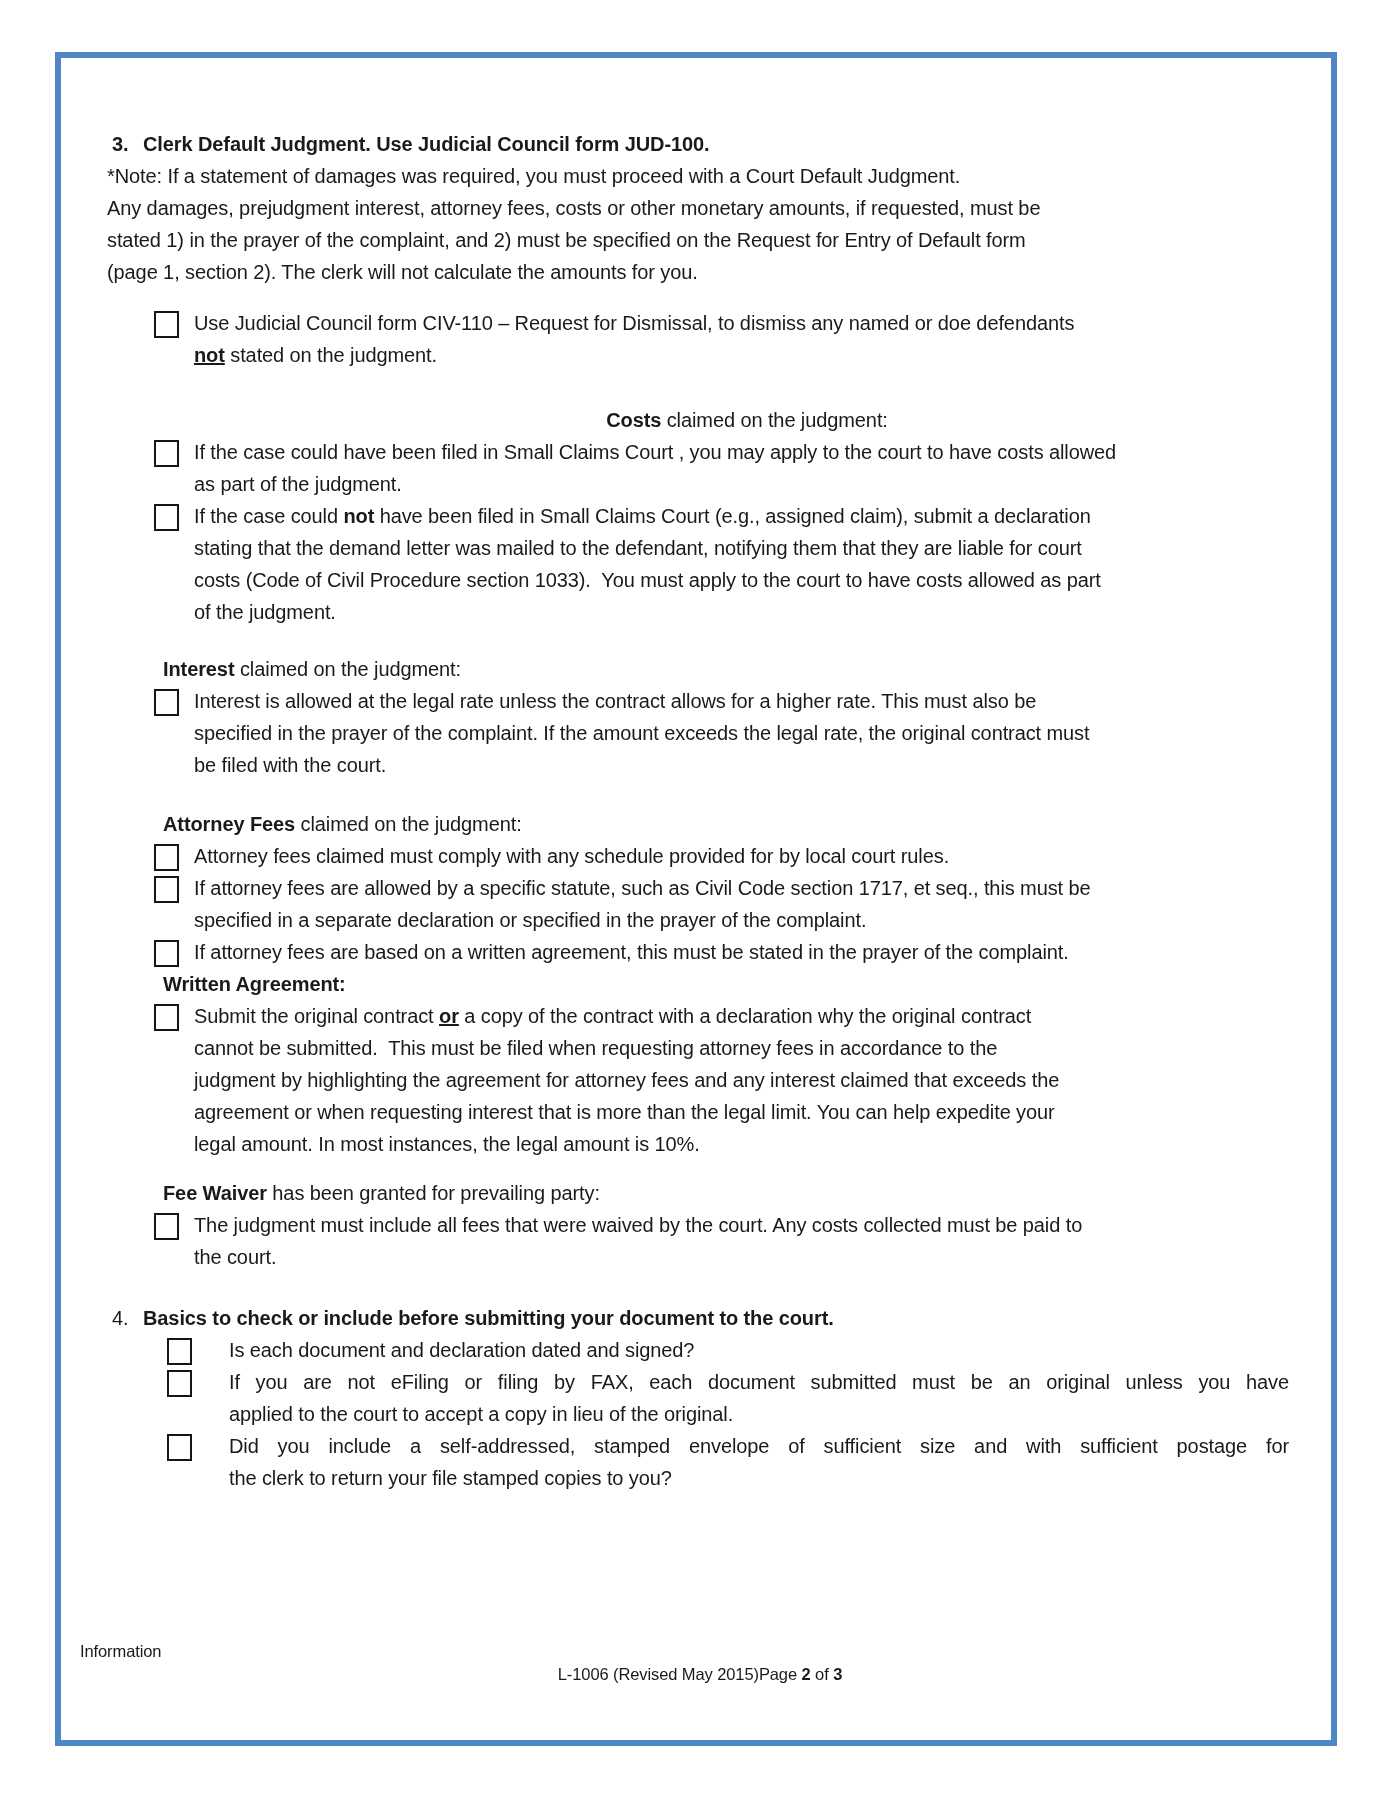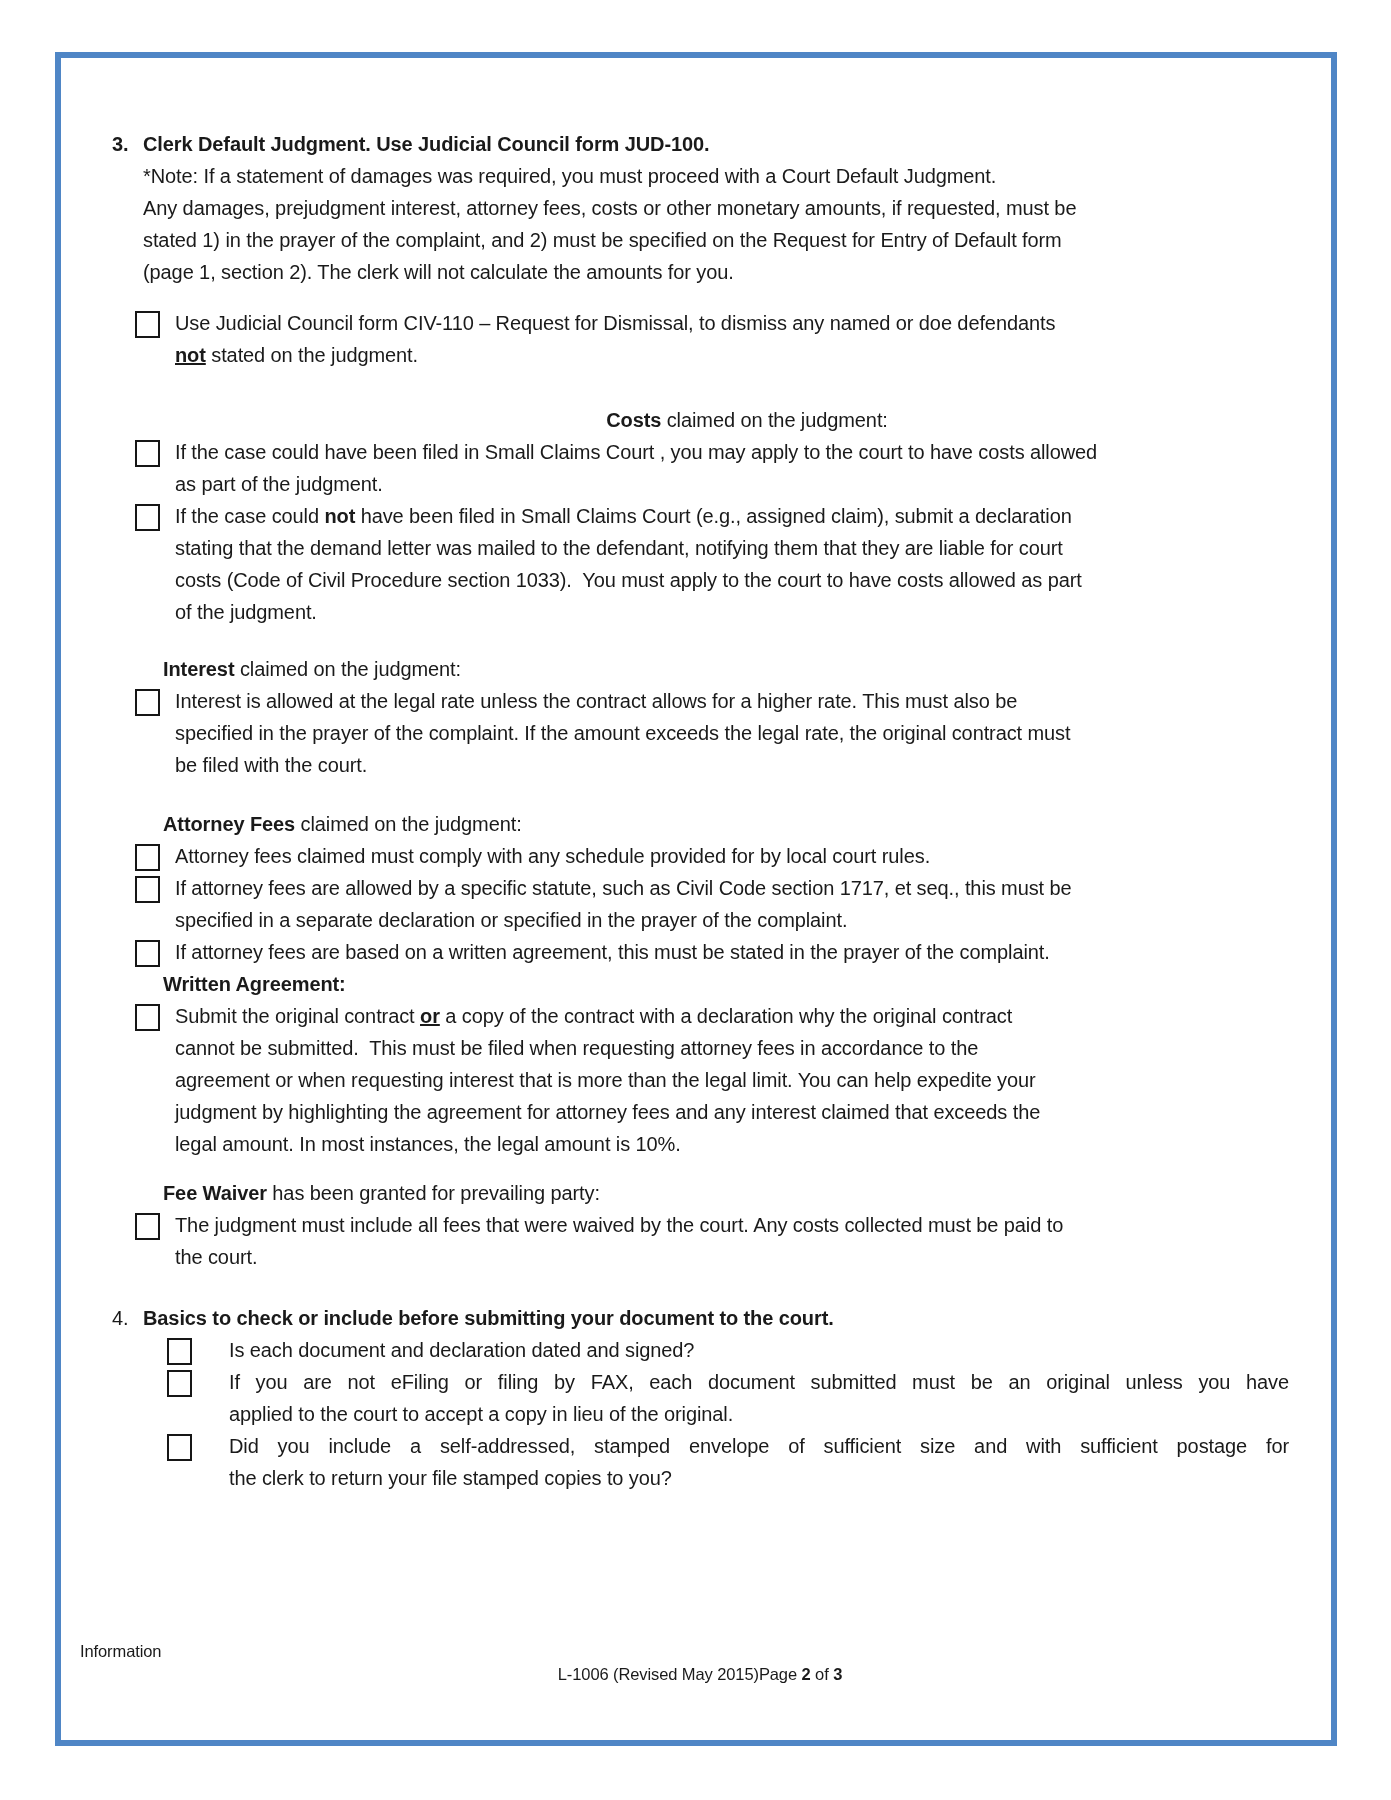--- a/index.html
+++ b/index.html
@@ -11,24 +11,24 @@
   .sheet{
     position:absolute;left:55px;top:52px;width:1270px;height:1682px;
     border:6px solid #4f86c6;background:#ffffff;box-sizing:content-box;
   }
   .content{position:relative;font-size:20px;line-height:32px;}
   .b{font-weight:bold;}
   .bu{font-weight:bold;text-decoration:underline;}
   .h-row{display:flex;padding-left:51px;}
   .h-row .num{flex:0 0 31px;}
   .mt-head3{margin-top:70px;}
-  .para{padding-left:82px;}
+  .para{padding-left:46px;}
   .label{padding-left:102px;}
   .ln{display:block;white-space:pre-wrap;}
-  .item{display:flex;padding-left:74px;align-items:flex-start;}
+  .item{display:flex;padding-left:93px;align-items:flex-start;}
   .item .cb{
     flex:0 0 auto;width:21px;height:23px;border:2.5px solid #161616;
     margin-top:4px;background:#fff;
   }
   .item .txt{margin-left:15px;width:1072px;}
   .item.s4{padding-left:106px;}
   .item.s4 .txt{margin-left:37px;width:1060px;}
   .stretch{text-align:justify;text-align-last:justify;}
   .mt19{margin-top:19px;}
   .mt33{margin-top:33px;text-align:center;}
@@ -117,22 +117,22 @@
         <span class="ln">If attorney fees are based on a written agreement, this must be stated in the prayer of the complaint.</span>
       </div>
     </div>
 
     <div class="label mt18"><span class="b">Written Agreement:</span></div>
     <div class="item">
       <span class="cb"></span>
       <div class="txt">
         <span class="ln"><span>Submit the original contract </span><span class="bu">or</span><span> a copy of the contract with a declaration why the original contract</span></span>
         <span class="ln">cannot be submitted.  This must be filed when requesting attorney fees in accordance to the</span>
+        <span class="ln">judgment by highlighting the agreement for attorney fees and any interest claimed that exceeds the</span>
         <span class="ln">agreement or when requesting interest that is more than the legal limit. You can help expedite your</span>
-        <span class="ln">judgment by highlighting the agreement for attorney fees and any interest claimed that exceeds the</span>
         <span class="ln">legal amount. In most instances, the legal amount is 10%.</span>
       </div>
     </div>
 
     <div class="label mt17"><span class="b">Fee Waiver</span><span> has been granted for prevailing party:</span></div>
     <div class="item">
       <span class="cb"></span>
       <div class="txt">
         <span class="ln">The judgment must include all fees that were waived by the court. Any costs collected must be paid to</span>
         <span class="ln">the court.</span>

